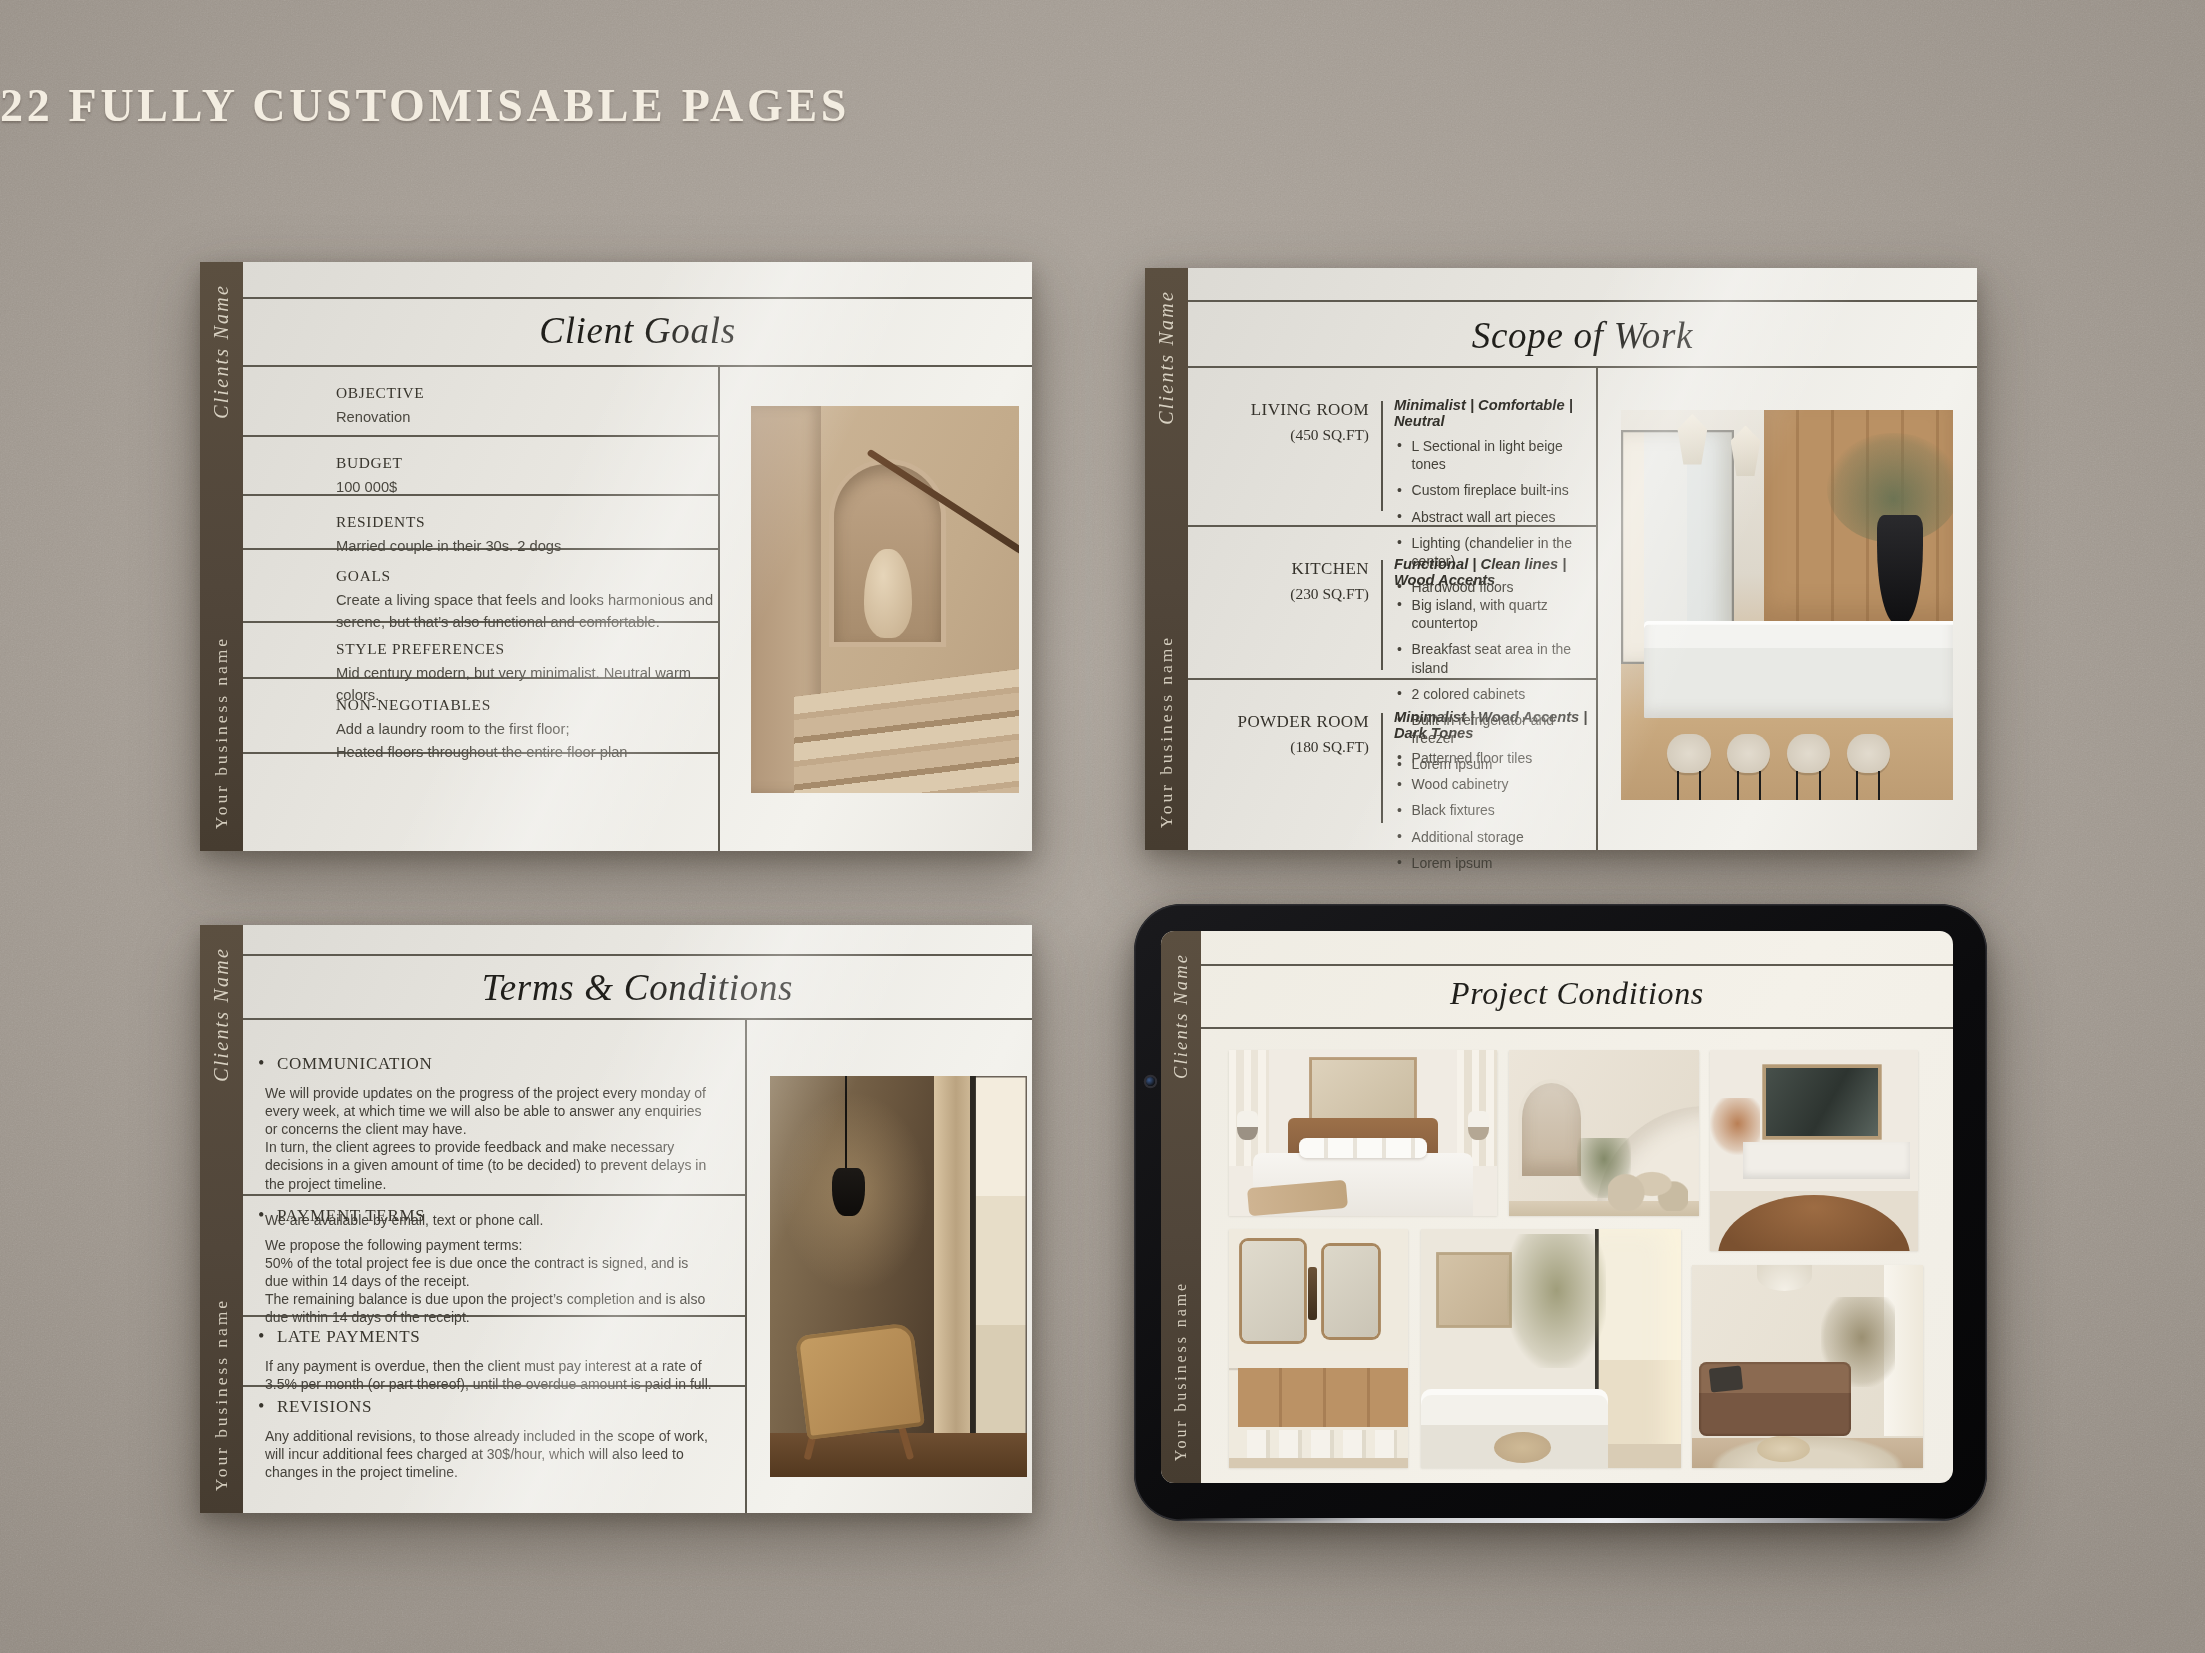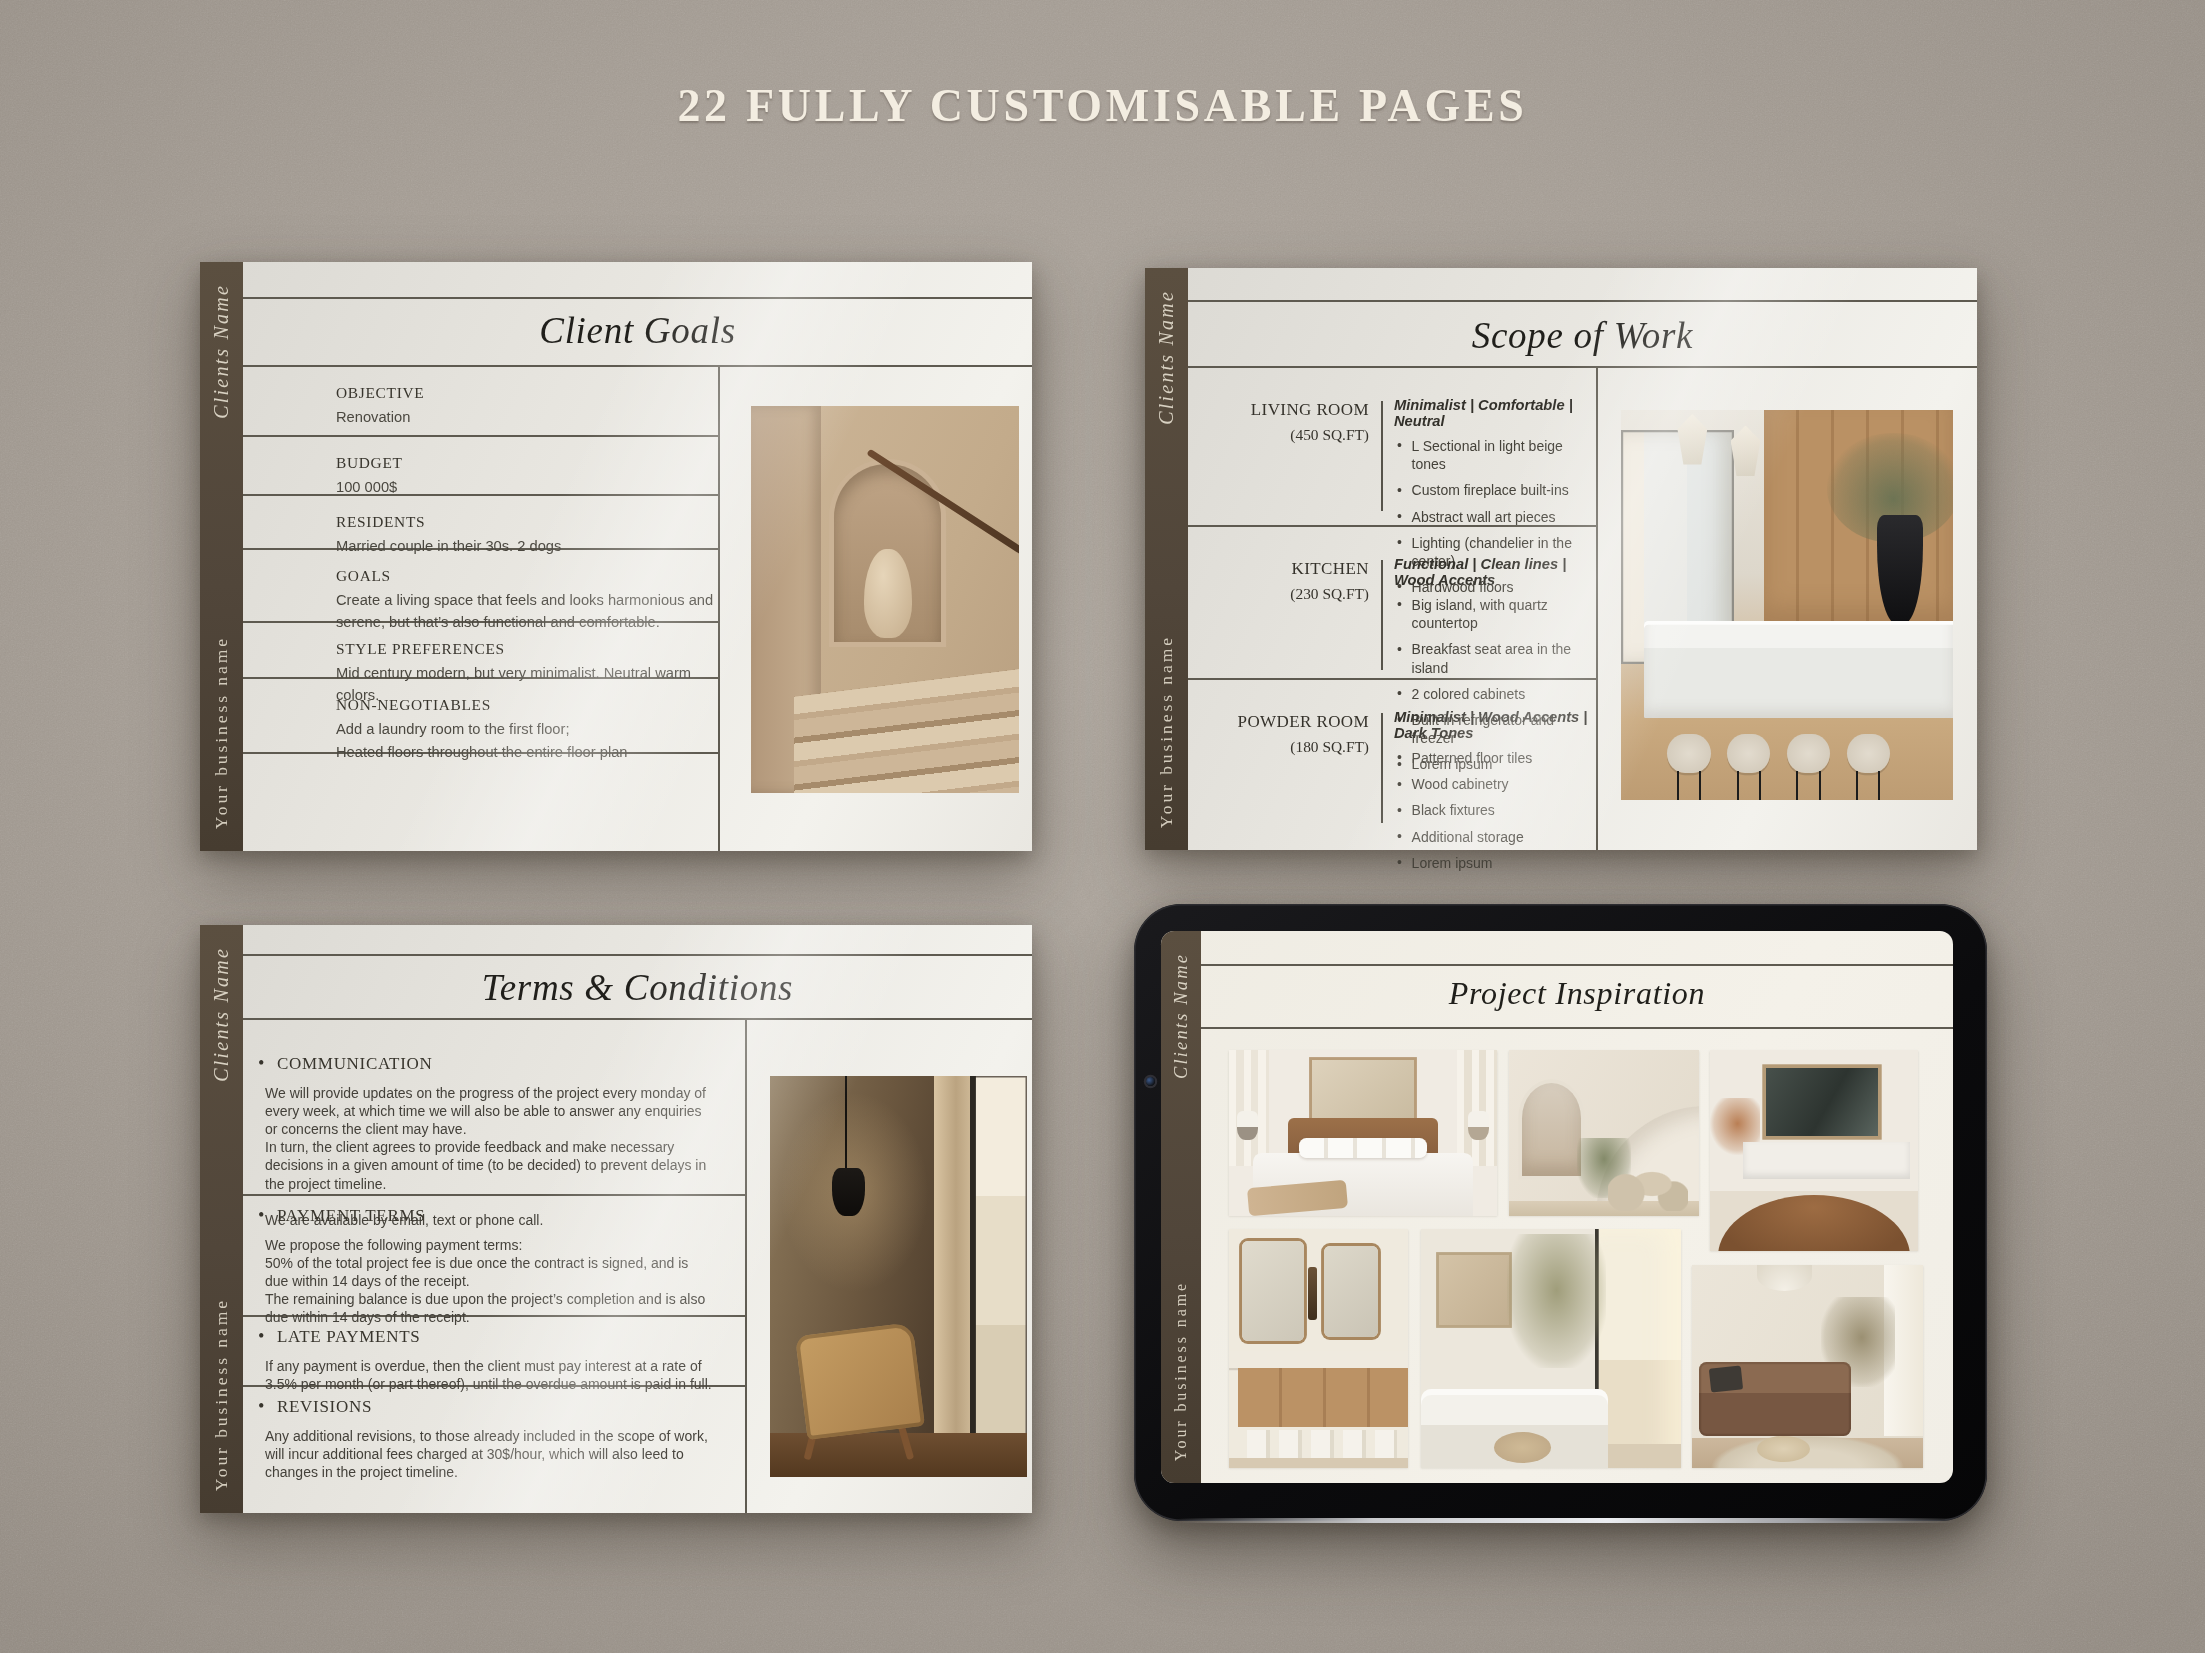--- a/index.html
+++ b/index.html
@@ -2,21 +2,21 @@
 <html style="font-size:11.8px"><head>
 <meta charset="utf-8">
 <style>
   html,body{margin:0;padding:0;background:#8e867d;}
   .stage{position:relative;width:2205px;height:1654px;overflow:hidden;
     font-family:"Liberation Sans",sans-serif;
     background:radial-gradient(1691px 1250px at 48% 40%, #b1a9a0 0%, #a69e95 52%, #948c83 100%);}
   .noise{position:absolute;inset:0;width:100%;height:100%;opacity:.16;pointer-events:none;}
 
   
-  .showcase-header{position:absolute;left:0;right:0;top:79px;text-align:center;color:#f3ede1;
+  .showcase-header{position:absolute;left:0;right:0;top:79px;text-align:left;color:#f3ede1;
     text-shadow:0 1.5px 2.2px rgba(60,50,40,.35);}
   .showcase-title{font-family:"Liberation Serif",serif;font-weight:bold;font-size:46px;letter-spacing:3.7px;}
   .showcase-subtitle{font-family:"Liberation Serif",serif;font-size:40px;margin-top:13.2px;letter-spacing:0.7px;}
 
   
   .page{position:absolute;
     background:linear-gradient(115deg,#dbd9d3 0%,#e7e5df 38%,#f3f2ed 78%,#e9e7e1 100%);
     box-shadow:0 25px 59px rgba(44,37,28,.40),0 7.4px 19px rgba(44,37,28,.30);}
   .page::after{content:"";position:absolute;inset:0;pointer-events:none;
     background:linear-gradient(115deg,rgba(255,255,255,0) 42%,rgba(255,255,255,.30) 54%,rgba(255,255,255,0) 66%);}
@@ -397,21 +397,21 @@
   </div>
 
   <div class="tablet">
     <div class="tablet-cam"></div>
     <div class="tablet-screen">
       <div class="sidebar">
         <span class="v-label v-top" style="font-size:18.4px">Clients Name</span>
         <span class="v-label v-bottom" style="font-size:16px">Your business name</span>
       </div>
       <div class="hline" style="top:33px"></div>
-      <div class="page-title" style="top:44px">Project Inspiration</div>
+      <div class="page-title" style="top:44px">Project Conditions</div>
       <div class="hline" style="top:96px"></div>
 
       <div class="tile t-bedroom" style="left:68px;top:119px;width:268px;height:166px">
         <div class="shape b-curtL"></div>
         <div class="shape b-curtR"></div>
         <div class="shape b-art"></div>
         <div class="shape b-lampL"></div>
         <div class="shape b-lampR"></div>
         <div class="shape b-head"></div>
         <div class="shape b-bed"></div>

